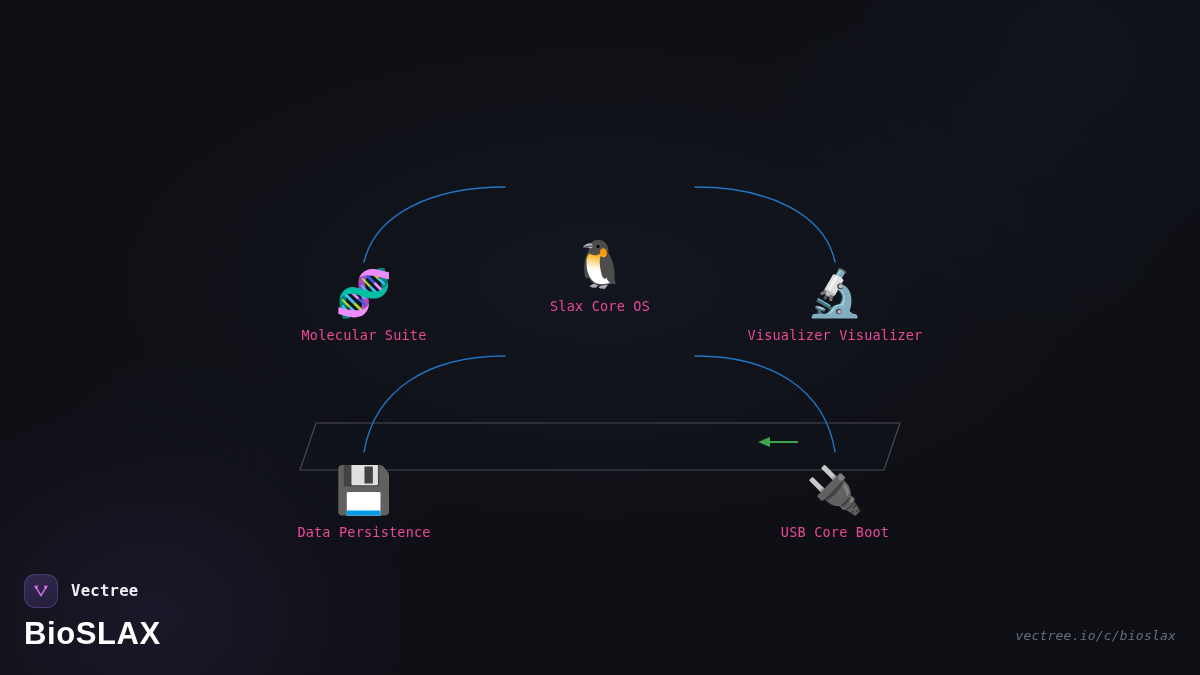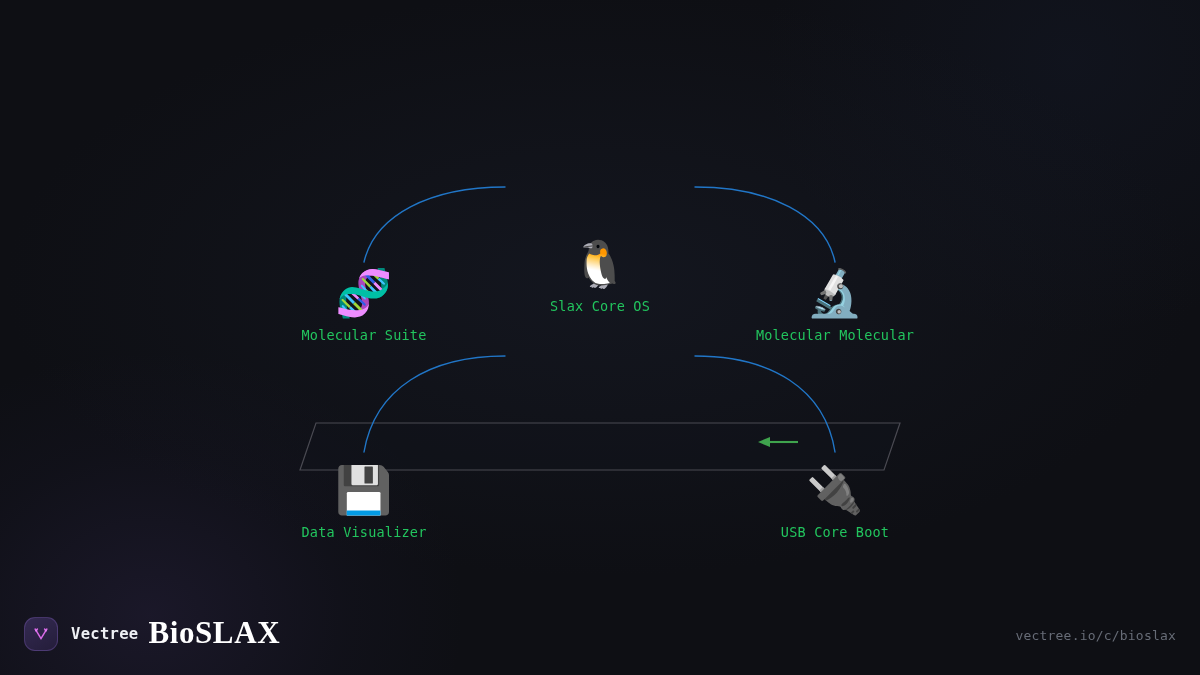--- a/index.html
+++ b/index.html
@@ -72,38 +72,38 @@
     height: 56px;
     display: flex;
     align-items: center;
     justify-content: center;
     font-family: "DejaVu Sans", sans-serif;
   }
   .node-label {
     margin-top: 6px;
     font-size: 13.5px;
     letter-spacing: 0.2px;
-    color: #22c55e;
+    color: #ec4899;
     white-space: nowrap;
     font-family: "DejaVu Sans Mono", "Liberation Mono", monospace;
   }
 
   .node-center  { left: 600px; top: 275px; }
   .node-tl      { left: 364px; top: 304px; }
   .node-tr      { left: 835px; top: 304px; }
   .node-bl      { left: 364px; top: 501px; }
   .node-br      { left: 835px; top: 501px; }
 
   
   .brand {
     position: absolute;
     left: 24px;
     bottom: 24px;
     display: flex;
-    flex-direction: row;
+    flex-direction: column;
     gap: 10px;
   }
   .brand-row {
     display: flex;
     align-items: center;
     gap: 13px;
   }
   .brand-mark {
     width: 34px;
     height: 34px;
@@ -121,30 +121,31 @@
     color: #eef0f4;
     letter-spacing: 0.3px;
     font-family: "DejaVu Sans Mono", "Liberation Mono", monospace;
   }
   .brand-title {
     font-size: 31px;
     font-weight: 700;
     color: #ffffff;
     letter-spacing: 0.6px;
     line-height: 1.05;
-    font-family: Liberation Serif, serif;
+    font-family: Liberation Sans, sans-serif;
   }
   .brand-url {
     position: absolute;
     right: 24px;
     bottom: 32px;
     font-size: 13px;
     color: #676c77;
     letter-spacing: 0.2px;
     font-family: "DejaVu Sans Mono", "Liberation Mono", monospace;
+    font-style: italic;
   }
 </style>
 </head>
 <body>
 
 <div class="bg-glow-tr"></div>
 <div class="bg-glow-bl"></div>
 <div class="bg-vignette"></div>
 
 <div class="canvas">
@@ -171,26 +172,26 @@
     <div class="node-label">Slax Core OS</div>
   </div>
 
   <div class="node node-tl">
     <div class="node-emoji">🧬</div>
     <div class="node-label">Molecular Suite</div>
   </div>
 
   <div class="node node-tr">
     <div class="node-emoji">🔬</div>
-    <div class="node-label">Molecular Molecular</div>
+    <div class="node-label">Visualizer Visualizer</div>
   </div>
 
   <div class="node node-bl">
     <div class="node-emoji">💾</div>
-    <div class="node-label">Data Visualizer</div>
+    <div class="node-label">Data Persistence</div>
   </div>
 
   <div class="node node-br">
     <div class="node-emoji">🔌</div>
     <div class="node-label">USB Core Boot</div>
   </div>
 </div>
 
 <div class="brand">
   <div class="brand-row">

